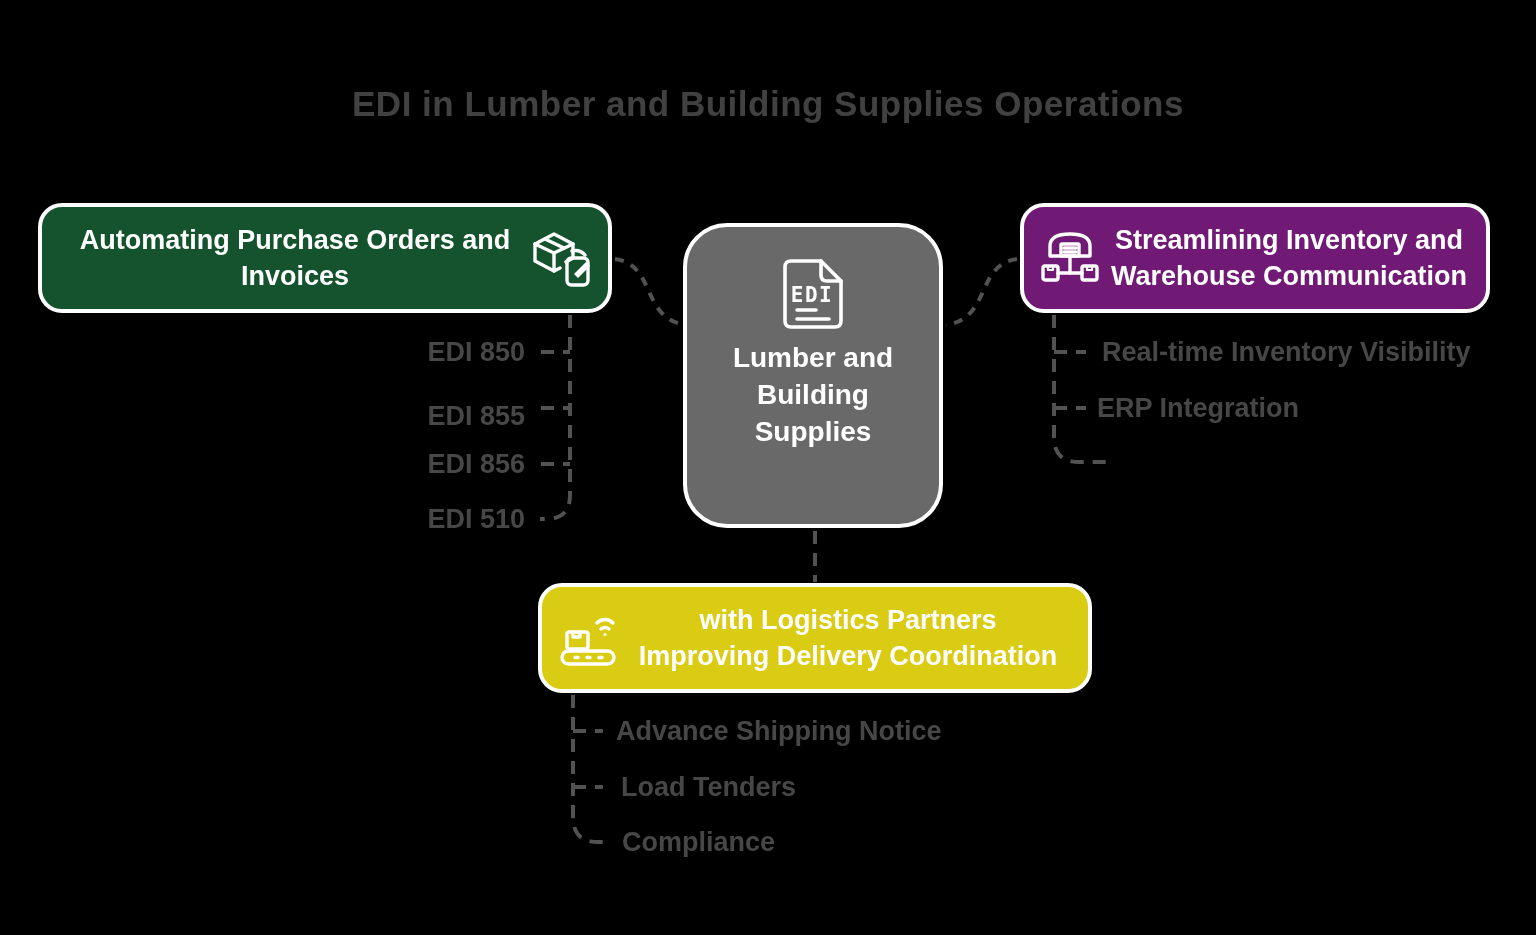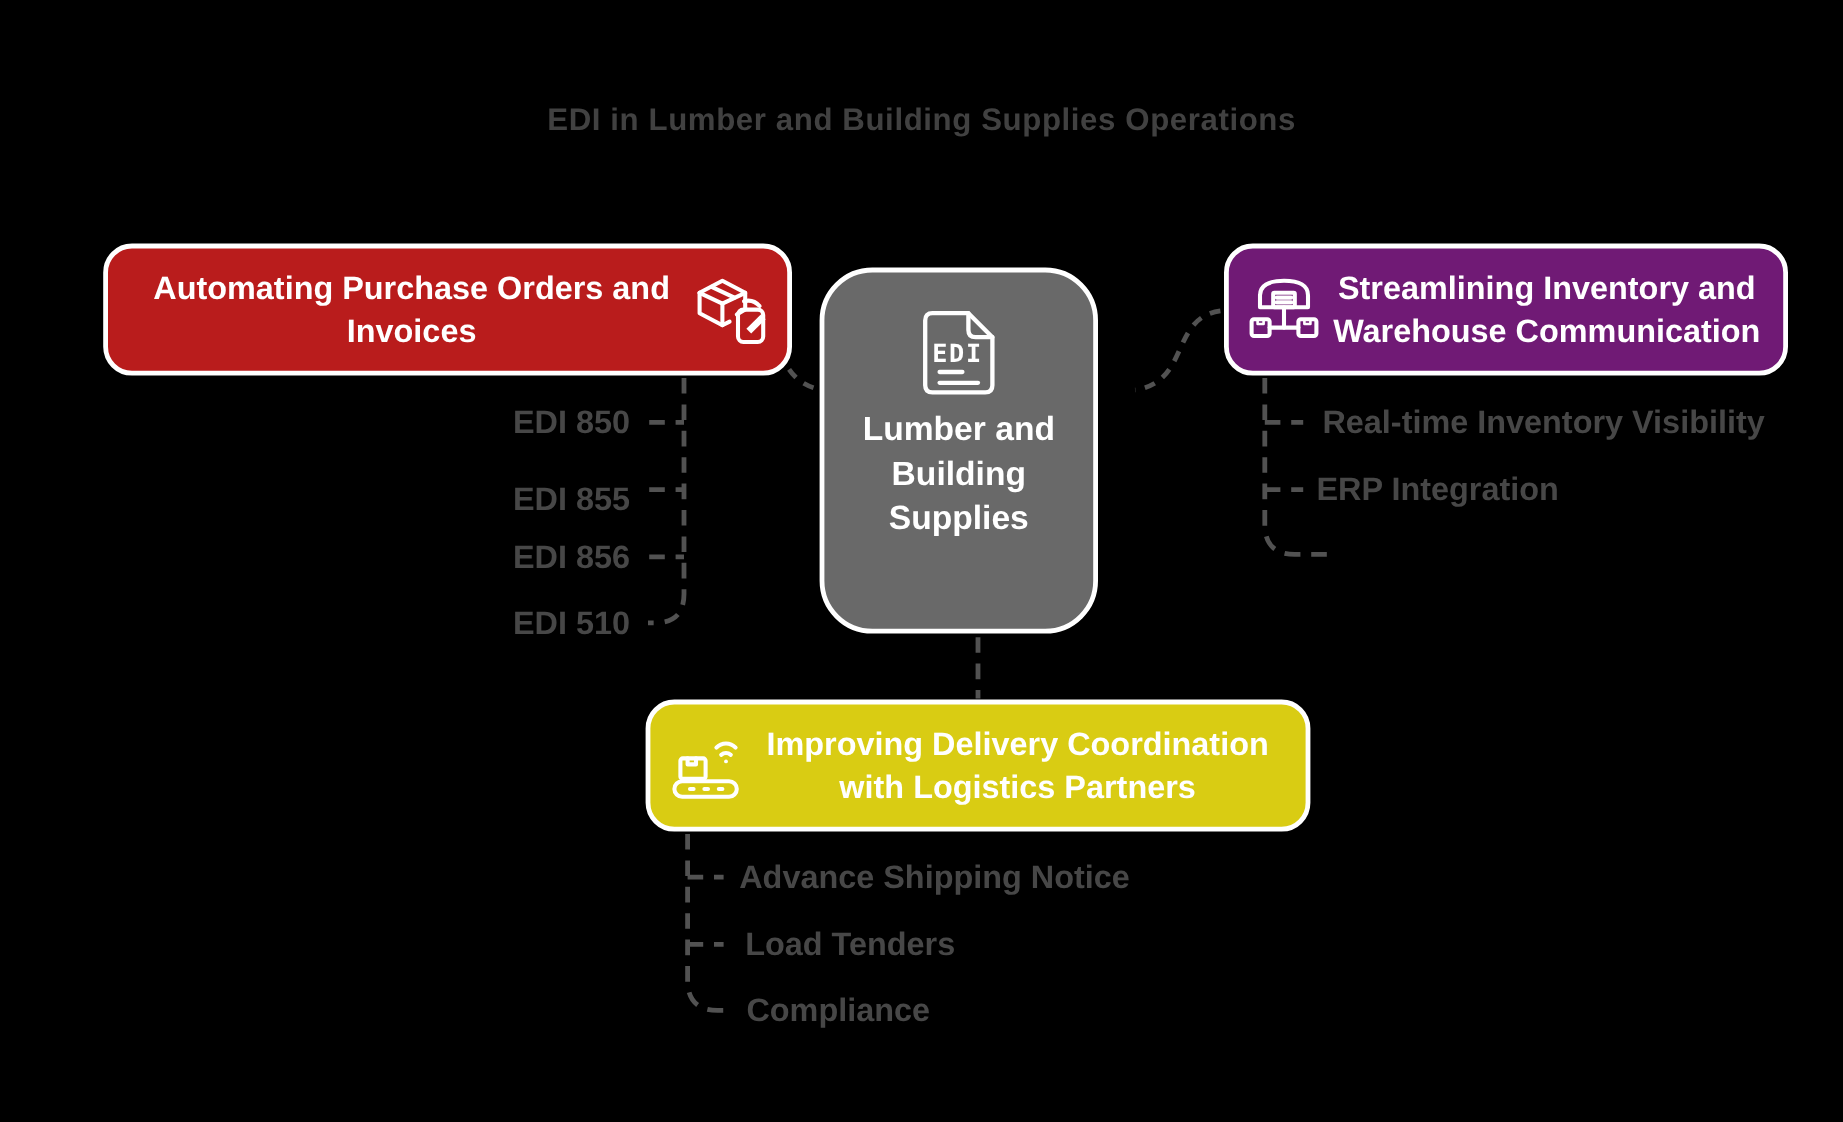--- a/index.html
+++ b/index.html
@@ -2,36 +2,36 @@
 <html><head>
 <meta charset="utf-8">
 <style>
   html,body { margin:0; padding:0; background:#000; }
   .canvas {
     position:relative; width:1536px; height:935px; background:#000000;
     font-family:"Liberation Sans", sans-serif; overflow:hidden;
   }
   .title {
     position:absolute; top:84px; left:0; width:100%; text-align:center;
-    font-size:26px; font-weight:bold; color:#414141; letter-spacing:.5px;
+    font-size:35px; font-weight:bold; color:#414141; letter-spacing:.5px;
   }
   .connectors { position:absolute; top:0; left:0; pointer-events:none; }
   .connectors path { fill:none; stroke:#525252; stroke-width:4; }
   .dash-long { stroke-dasharray:13 9; }
   .dash-short { stroke-dasharray:9 8; }
 
   .node {
     position:absolute; box-sizing:border-box; border:4px solid #ffffff;
     display:flex; align-items:center; color:#ffffff; font-weight:bold;
   }
-  .node-blue   { left:38px;   top:203px; width:574px; height:110px; background:#b91c1c; border-radius:24px; padding:0 10px 0 18px;margin-left:48px; }
+  .node-blue   { left:38px;   top:203px; width:574px; height:110px; background:#14532d; border-radius:24px; padding:0 10px 0 18px; }
   .node-purple { left:1020px; top:203px; width:470px; height:110px; background:#701a75; border-radius:24px; padding:0 10px 0 14px; }
   .node-yellow { left:538px;  top:583px; width:554px; height:110px; background:#D9CC13; border-radius:24px; padding:0 14px 0 16px; }
   .node-center {
-    left:683px; top:223px; width:232px; height:305px; background:#696969;
+    left:683px; top:223px; width:260px; height:305px; background:#696969;
     border-radius:44px; flex-direction:column; justify-content:flex-start;
   }
   .node-label { flex:1 1 auto; text-align:center; font-size:27px; line-height:36px; }
   .node-label span { display:block; }
   .icon { flex:0 0 auto; display:flex; align-items:center; justify-content:center; }
   .center-icon { margin-top:30px; }
   .center-label { margin-top:8px; text-align:center; font-size:28px; line-height:37px; }
   .center-label span { display:block; }
 
   .list-label {
@@ -129,22 +129,22 @@
         <path d="M39 14 a11 11 0 0 1 16 0"></path>
         <path d="M43 20 a6.5 6.5 0 0 1 8 0"></path>
         <circle cx="47" cy="25.5" r="1.6" fill="#ffffff" stroke="none"></circle>
         <rect x="9" y="23" width="21" height="17" rx="2"></rect>
         <path d="M15 23 v5 h7 v-5"></path>
         <rect x="4" y="42" width="52" height="13" rx="6.5"></rect>
         <path d="M17 48.5 h3 M29 48.5 h3 M41 48.5 h3"></path>
       </svg>
     </span>
     <div class="node-label">
+      <span>with Logistics Partners</span>
       <span>Improving Delivery Coordination</span>
-      <span>with Logistics Partners</span>
     </div>
   </div>
 
   <div class="list-label list-left" style="top:334px;">EDI 850</div>
   <div class="list-label list-left" style="top:398px;">EDI 855</div>
   <div class="list-label list-left" style="top:446px;">EDI 856</div>
   <div class="list-label list-left" style="top:501px;">EDI 510</div>
 
   <div class="list-label" style="left:1102px; top:334px;">Real-time Inventory Visibility</div>
   <div class="list-label" style="left:1097px; top:390px;">ERP Integration</div>

